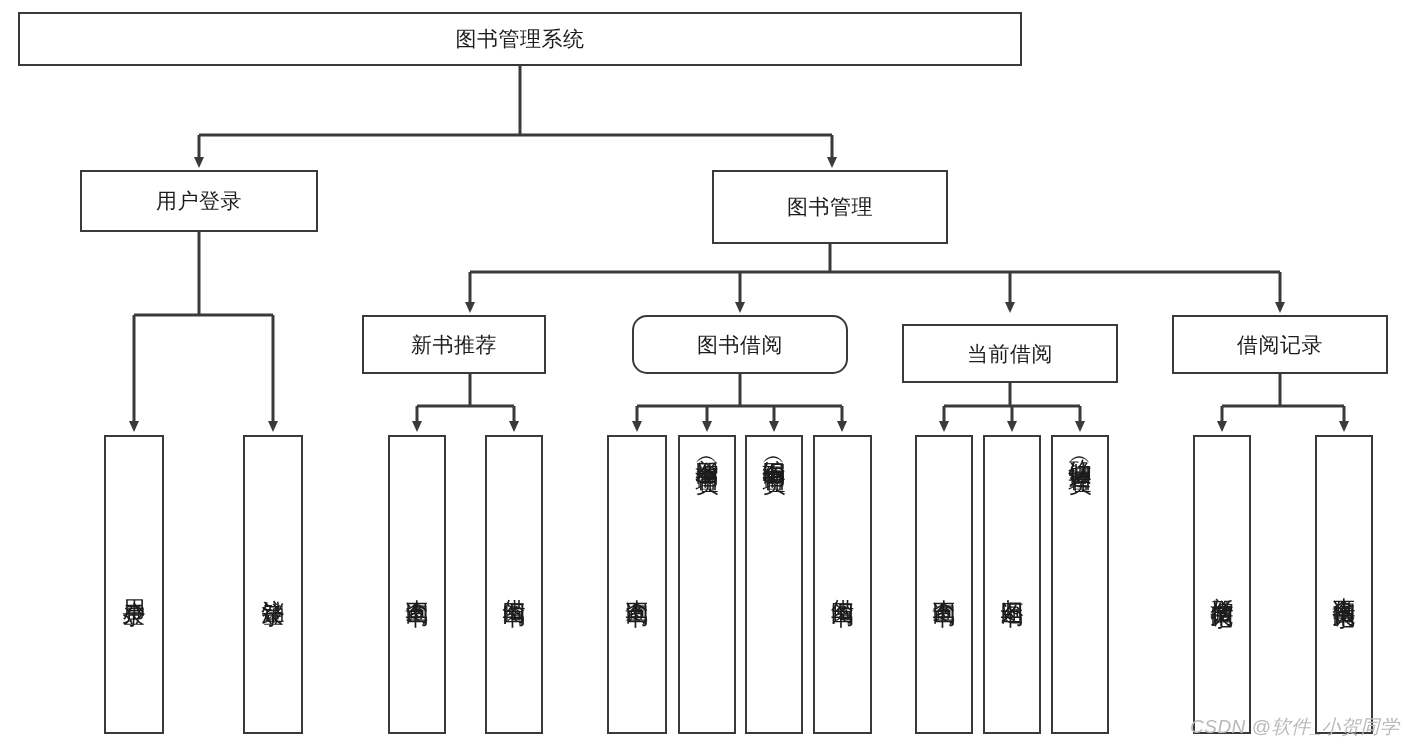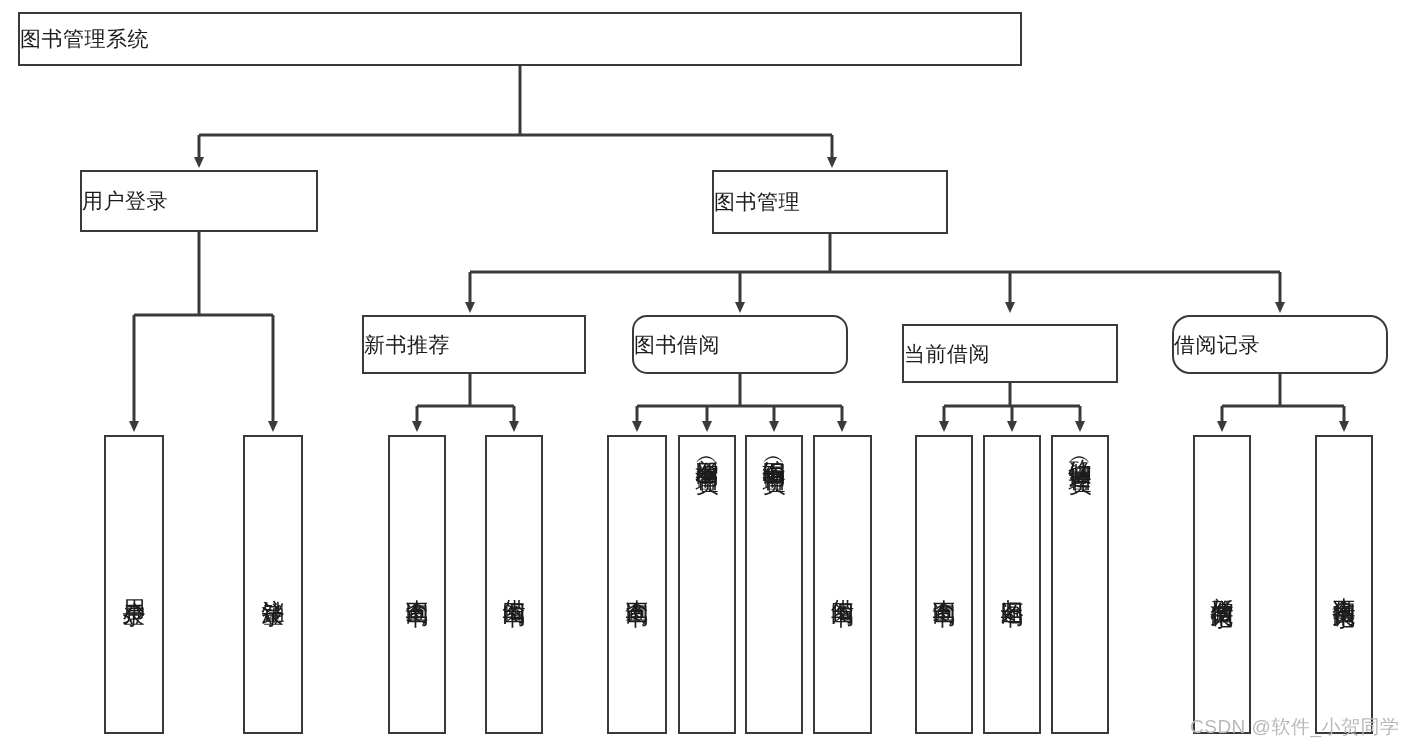--- a/index.html
+++ b/index.html
@@ -25,21 +25,21 @@
     height: 747px;
     pointer-events: none;
   }
   .node {
     position: absolute;
     box-sizing: border-box;
     border: 2.5px solid #3a3a3a;
     background: #ffffff;
     display: flex;
     align-items: center;
-    justify-content: flex-start;
+    justify-content: center;
     color: #1c1c1c;
   }
   .node .label {
     display: block;
     text-align: center;
     line-height: 1.12;
     letter-spacing: 0.5px;
   }
   
   .node.horiz .label {
@@ -64,20 +64,21 @@
   .node.vert.center {
     align-items: center;
     padding-top: 0;
   }
   .watermark {
     position: absolute;
     color: #b9b9b9;
     font-size: 19px;
     white-space: nowrap;
     letter-spacing: 0.5px;
+    font-style: italic;
   }
 </style>
 </head>
 <body>
 
 <div id="canvas">
 
   <svg class="edges" viewBox="0 0 1405 747" width="1405" height="747">
     <defs>
       <marker id="arrow" markerWidth="11" markerHeight="11" refX="1" refY="5" orient="auto" markerUnits="userSpaceOnUse">
@@ -128,34 +129,34 @@
     </g>
   </svg>
 
   <div class="node horiz" style="left:18px;top:12px;width:1004px;height:54px;">
     <span class="label">图书管理系统</span>
   </div>
 
   <div class="node horiz" style="left:80px;top:170px;width:238px;height:62px;">
     <span class="label">用户登录</span>
   </div>
-  <div class="node horiz" style="left:712px;top:170px;width:236px;height:64px;">
+  <div class="node horiz" style="left:712px;top:170px;width:236px;height:74px;">
     <span class="label">图书管理</span>
   </div>
 
-  <div class="node horiz" style="left:362px;top:315px;width:224px;height:59px;">
+  <div class="node horiz" style="left:362px;top:315px;width:184px;height:59px;">
     <span class="label">新书推荐</span>
   </div>
   <div class="node horiz" style="left:632px;top:315px;width:216px;height:59px;border-radius:15px;">
     <span class="label">图书借阅</span>
   </div>
   <div class="node horiz" style="left:902px;top:324px;width:216px;height:59px;">
     <span class="label">当前借阅</span>
   </div>
-  <div class="node horiz" style="left:1172px;top:315px;width:216px;height:59px;border-radius:18px;">
+  <div class="node horiz" style="left:1172px;top:315px;width:216px;height:59px;">
     <span class="label">借阅记录</span>
   </div>
 
   <div class="node vert center" style="left:104px;top:435px;width:60px;height:299px;">
     <span class="label">用户登录</span>
   </div>
   <div class="node vert center" style="left:243px;top:435px;width:60px;height:299px;">
     <span class="label">注销登录</span>
   </div>
 

